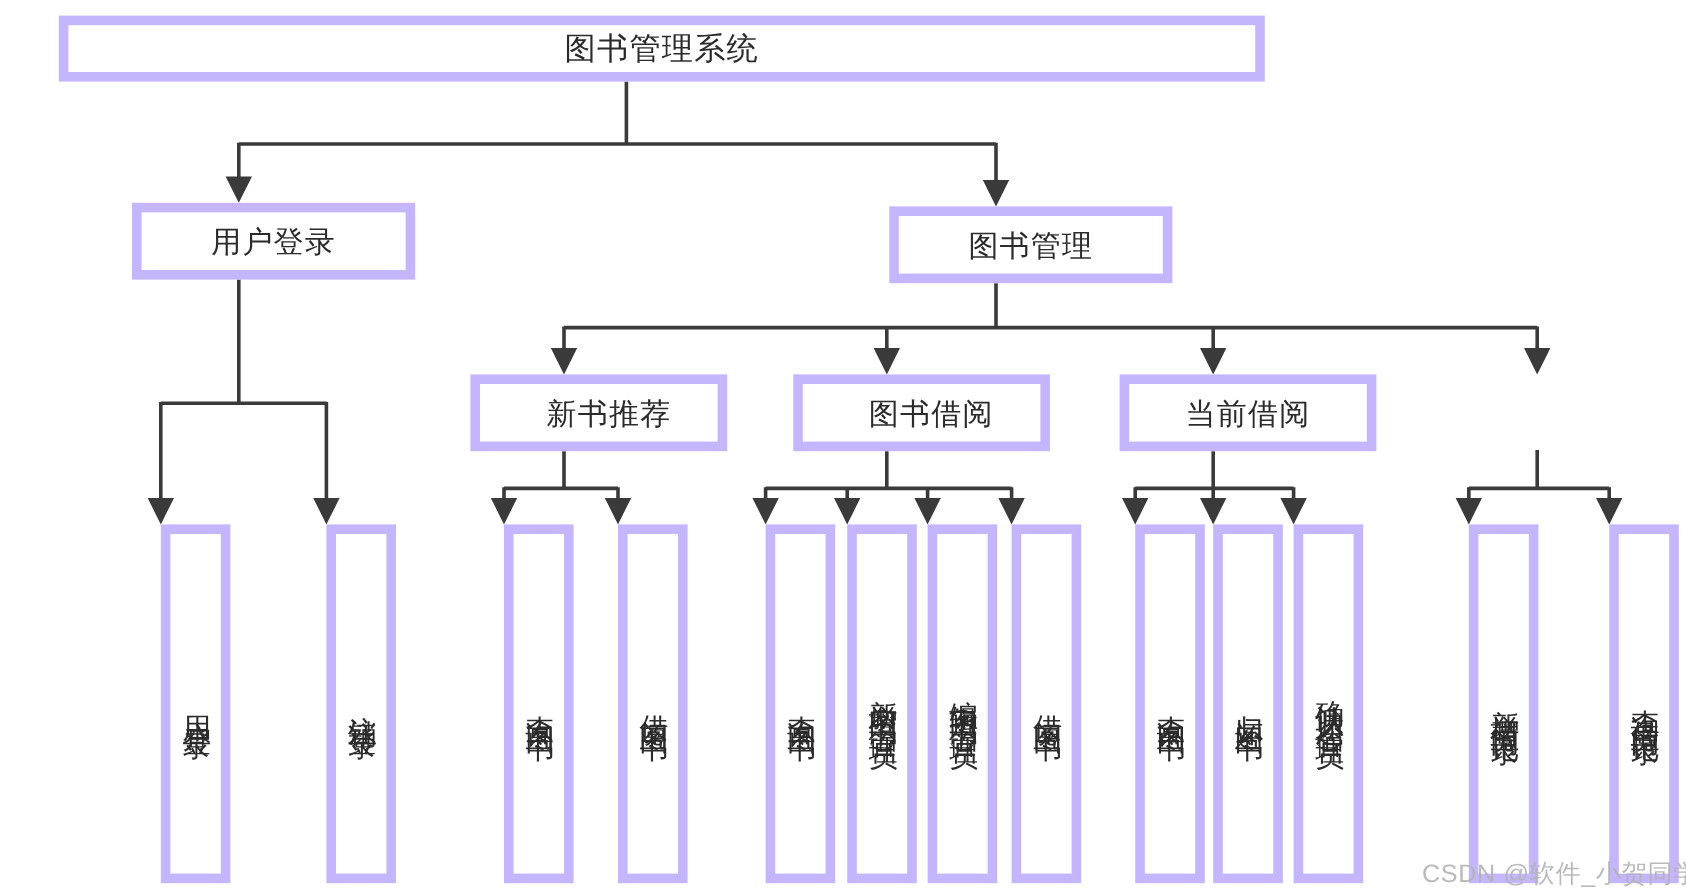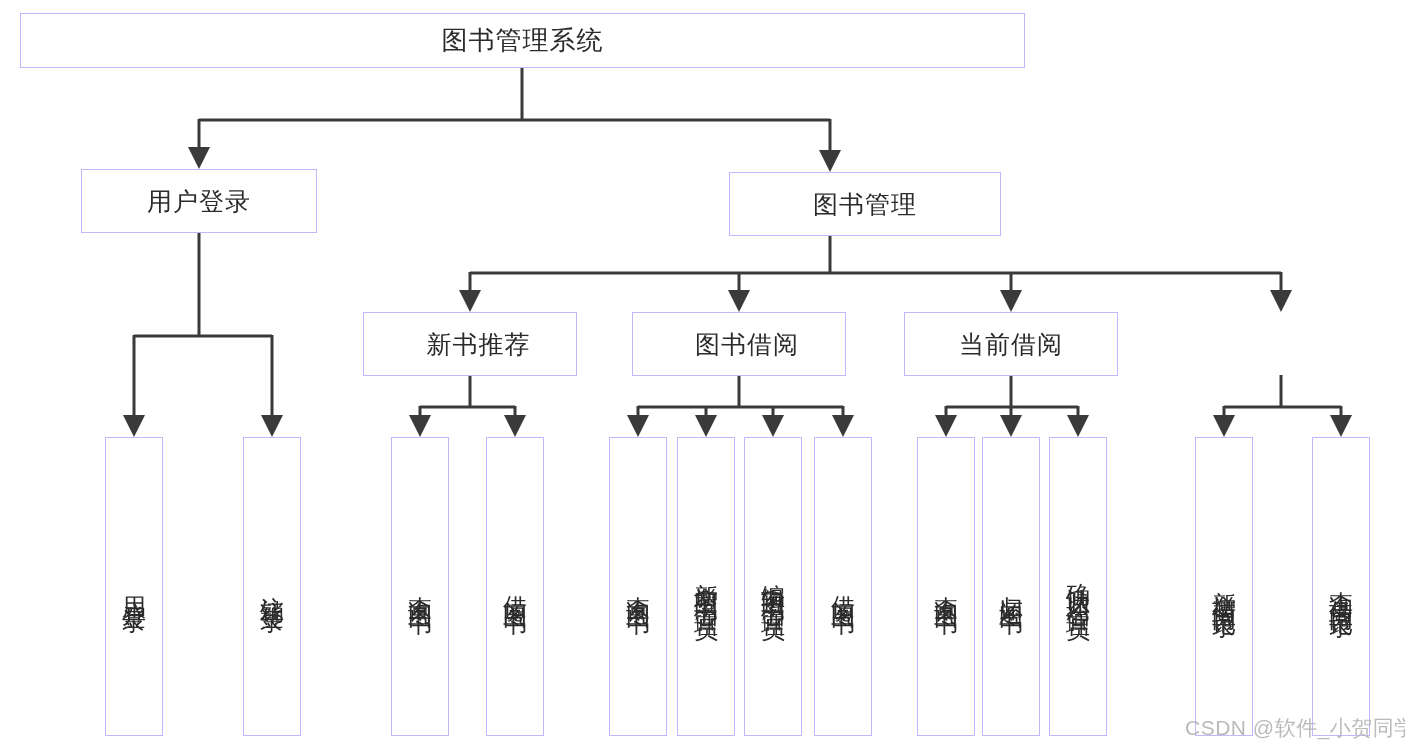--- a/index.html
+++ b/index.html
@@ -2,23 +2,24 @@
 <html><head>
 <meta charset="utf-8">
 <style>
   html,body { margin:0; padding:0; background:#ffffff; }
   .canvas {
     position:relative; width:1405px; height:747px; background:#ffffff;
     font-family:"Liberation Sans", sans-serif; overflow:hidden;
   }
   .connectors { position:absolute; left:0; top:0; width:1405px; height:747px; }
   .node {
-    position:absolute; background:#ffffff; border:1px solid #c4b5fd;
+    position:absolute; background:#ffffff; border:8px solid #c4b5fd;
     box-sizing:border-box; display:flex; align-items:center; justify-content:center;
     color:#2b2b2b;
+    margin-left:29px;
   }
   .h-node { font-size:25px; letter-spacing:1px; white-space:nowrap; }
   .root-node { font-size:26px; }
   .v-node {
     writing-mode:vertical-rl; text-orientation:mixed;
     font-size:24px; letter-spacing:5px; line-height:1;
   }
   .watermark {
     position:absolute; left:1185px; top:714px; width:220px;
     font-size:21px; color:#b3b3b3; opacity:0.9; white-space:nowrap;
@@ -70,21 +71,21 @@
     </g>
   </svg>
 
   <div class="node h-node root-node" style="left:20px; top:13px; width:1005px; height:55px;">
     <span>图书管理系统</span>
   </div>
 
   <div class="node h-node" style="left:81px; top:169px; width:236px; height:64px;">
     <span>用户登录</span>
   </div>
-  <div class="node h-node" style="left:729px; top:172px; width:272px; height:64px;">
+  <div class="node h-node" style="left:712px; top:172px; width:236px; height:64px;">
     <span>图书管理</span>
   </div>
 
   <div class="node h-node" style="left:363px; top:312px; width:214px; height:64px;padding-left:17px;">
     <span>新书推荐</span>
   </div>
   <div class="node h-node" style="left:632px; top:312px; width:214px; height:64px;padding-left:16px;">
     <span>图书借阅</span>
   </div>
   <div class="node h-node" style="left:904px; top:312px; width:214px; height:64px;">

